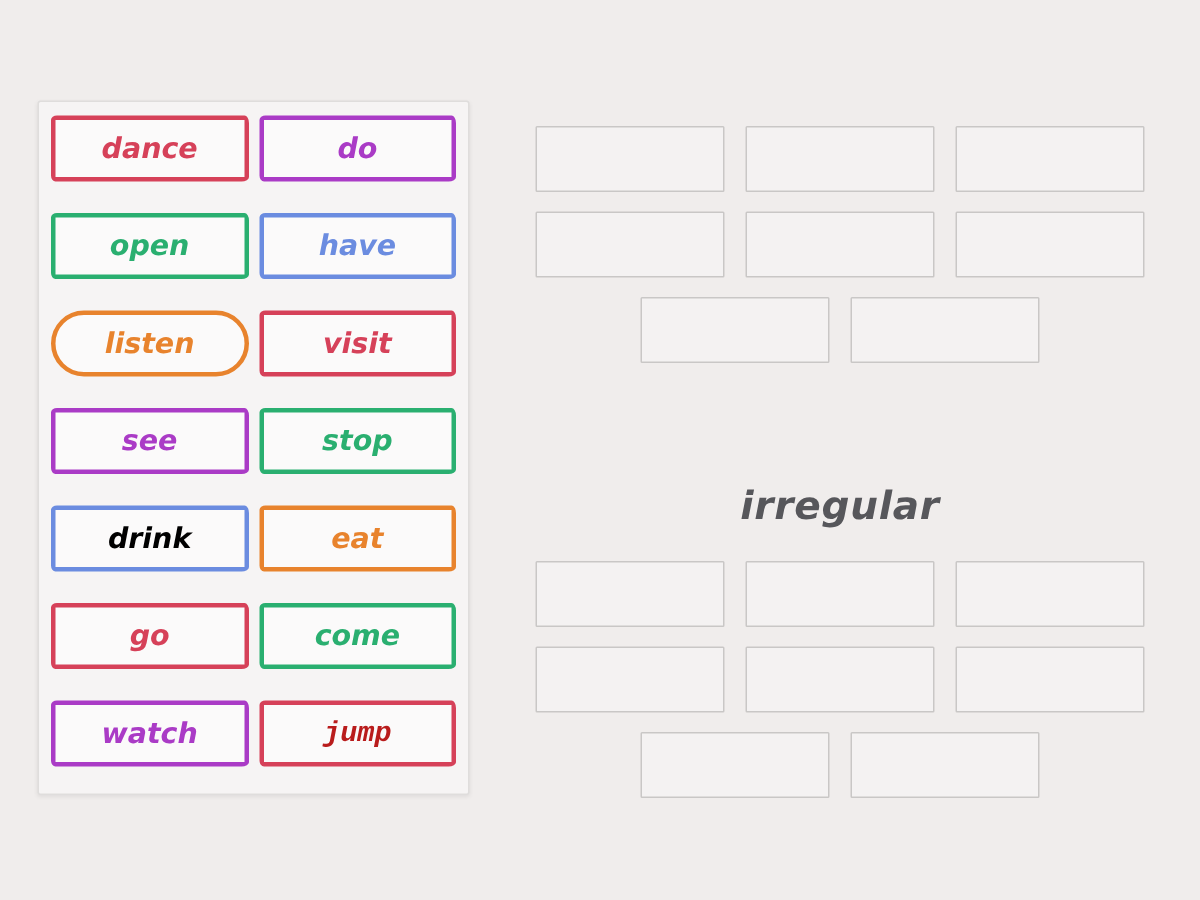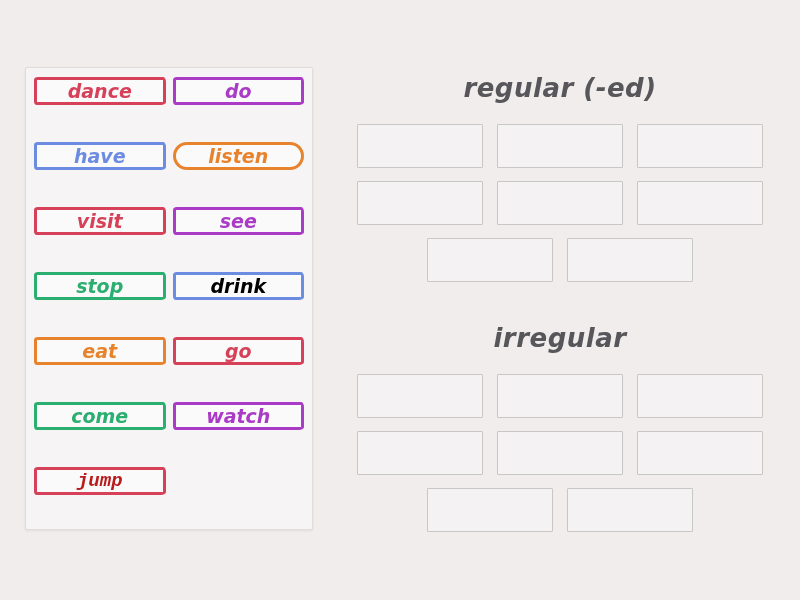--- a/index.html
+++ b/index.html
@@ -19,26 +19,26 @@
     background: #f6f4f4;
     border: 1px solid #dfdddc;
     border-radius: 2px;
     box-shadow: 0 1px 3px rgba(0,0,0,0.07);
     display: grid;
     grid-template-columns: 1fr 1fr;
     gap: 13px 7px;
     padding: 9px 8px 10px 8px;
   }
   .card {
-    height: 28px;
+    height: 44px;
     background: #fbfafa;
     border: 3px solid;
     border-radius: 4px 3px 5px 3px / 3px 5px 3px 4px;
     display: flex;
-    align-items: flex-end;
+    align-items: center;
     justify-content: center;
     font-style: italic;
     font-weight: bold;
     font-size: 19px;
     cursor: grab;
     user-select: none;
   }
 
   
   .group {
@@ -77,20 +77,23 @@
 </head>
 <body>
 
 <div class="word-bank" id="word-bank">
     <div class="card" style="border-color: rgb(214, 65, 89); color: rgb(214, 65, 89);">
       <span>dance</span>
     </div>
     <div class="card" style="border-color: rgb(170, 59, 198); color: rgb(170, 59, 198);">
       <span>do</span>
     </div>
+    <div class="card" style="border-color: rgb(42, 175, 112); color: rgb(42, 175, 112);">
+      <span>open</span>
+    </div>
     <div class="card" style="border-color: rgb(107, 140, 224); color: rgb(107, 140, 224);">
       <span>have</span>
     </div>
     <div class="card" style="border-color: rgb(232, 131, 45); color: rgb(232, 131, 45); border-radius: 22px;">
       <span>listen</span>
     </div>
     <div class="card" style="border-color: rgb(214, 65, 89); color: rgb(214, 65, 89);">
       <span>visit</span>
     </div>
     <div class="card" style="border-color: rgb(170, 59, 198); color: rgb(170, 59, 198);">
@@ -113,21 +116,20 @@
     </div>
     <div class="card" style="border-color: rgb(170, 59, 198); color: rgb(170, 59, 198);">
       <span>watch</span>
     </div>
     <div class="card" style="border-color: rgb(214, 65, 89); color: #b91c1c; font-family: Liberation Mono, monospace;">
       <span>jump</span>
     </div>
   </div>
 
 <section class="group group-regular">
-  <h2>regular (-ed)</h2>
   <div class="slots">
       <div class="slot"></div>
       <div class="slot"></div>
       <div class="slot"></div>
       <div class="slot"></div>
       <div class="slot"></div>
       <div class="slot"></div>
       <div class="slot"></div>
       <div class="slot"></div>
     </div>

